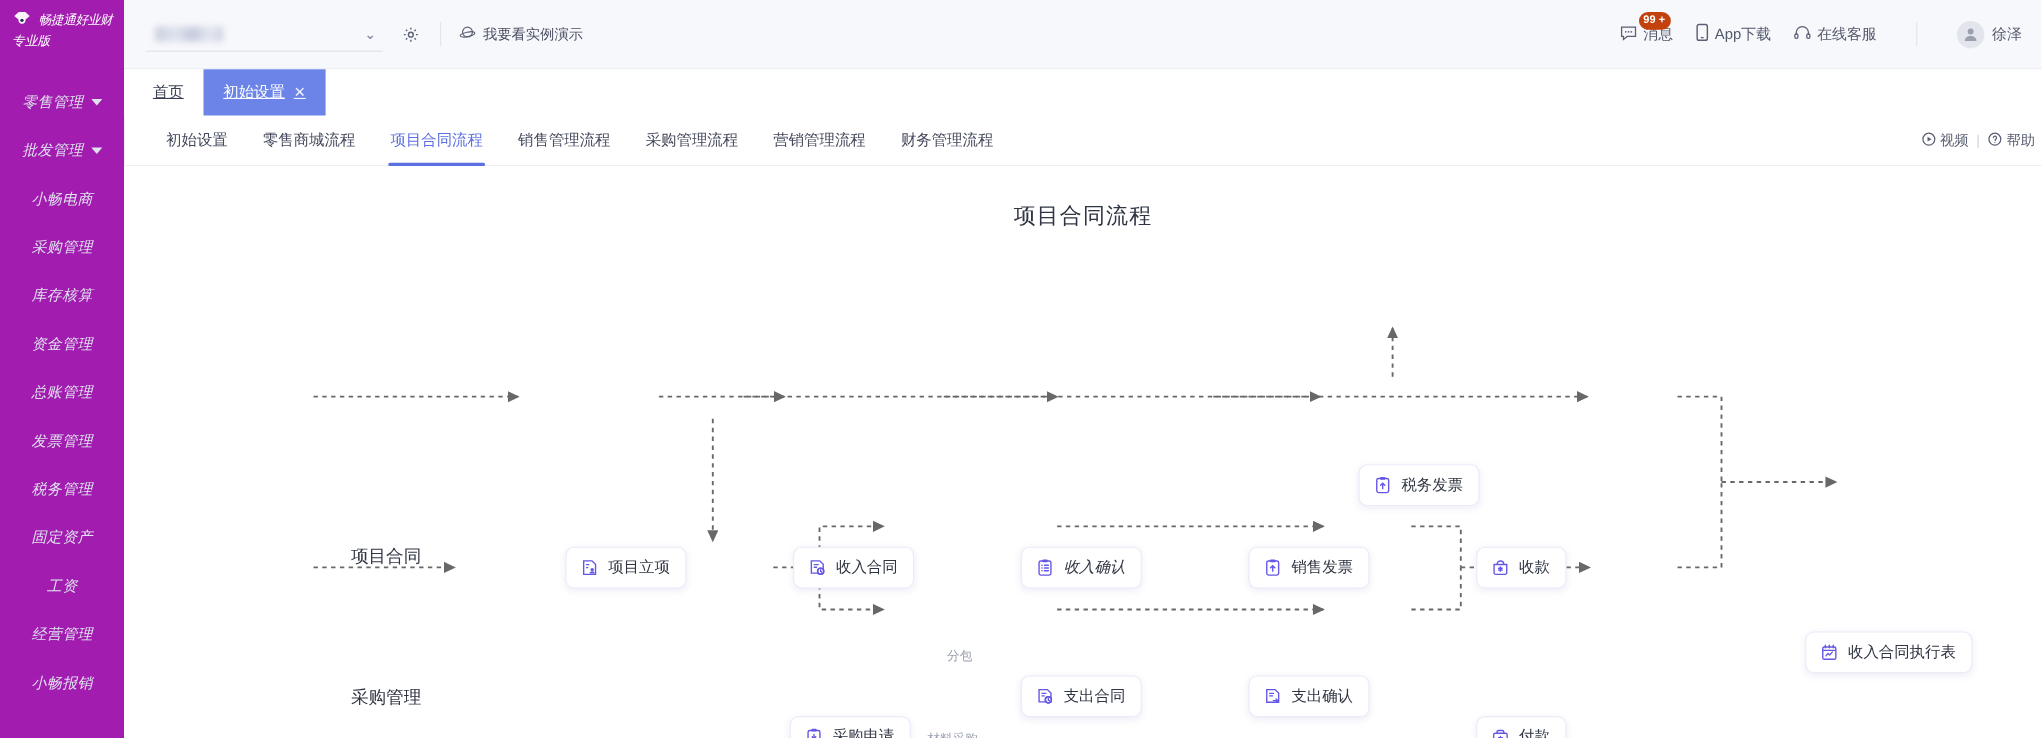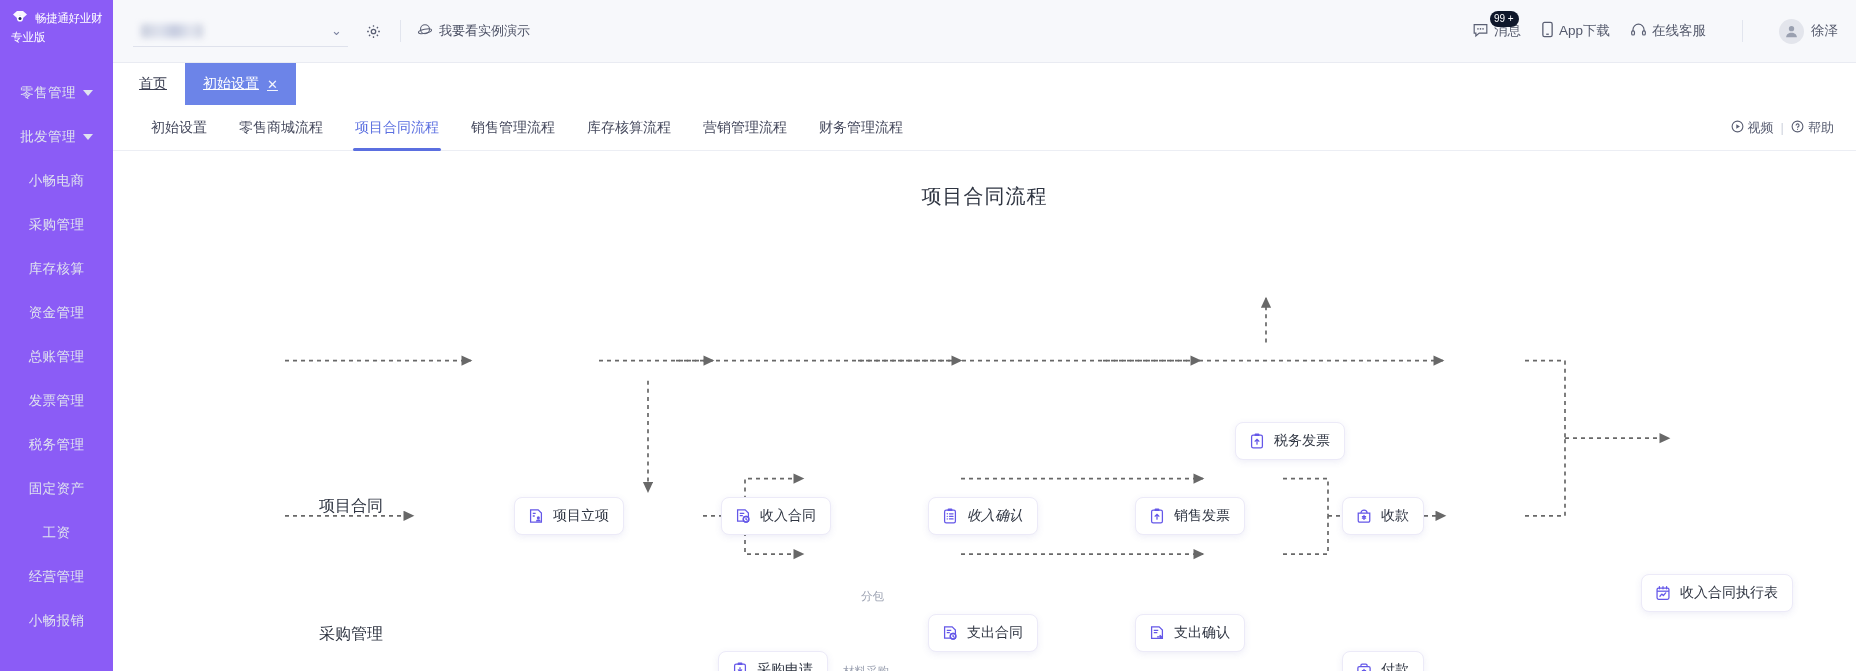--- a/index.html
+++ b/index.html
@@ -7,22 +7,22 @@
   body {
     font-family: "Liberation Sans", "DejaVu Sans", sans-serif;
     background:#ffffff;
     font-size:14px;
     color:#333;
   }
   .app { width:1856px; height:671px; display:flex; position:relative; }
 
   
   .sidebar {
-    width:113px; flex:0 0 113px; background:#8b5cf6; height:671px;
-    display:flex; flex-direction:column; overflow:hidden;
+    width:113px; flex:0 0 113px; background:#a21caf; height:671px;
+    display:flex; flex-direction:column; overflow:hidden;font-style:italic;
   }
   .logo-box { height:63px; padding:8px 8px 0 10px; position:relative; }
   .logo-row { display:flex; align-items:center; gap:5px; }
   .logo-mark { width:20px; height:20px; flex:0 0 20px; position:relative; }
   .logo-mark svg { display:block; }
   .logo-text { color:#ffffff; font-size:11.5px; white-space:nowrap; letter-spacing:-0.3px; }
   .logo-sub { color:#ffffff; font-size:11.5px; margin-top:2px; padding-left:1px; }
 
   .menu { margin-top:8px; }
   .menu-item {
@@ -54,22 +54,22 @@
     filter:blur(3px); border-radius:2px;
   }
   .chev-down { margin-left:auto; color:#7b83a0; font-size:13px; }
   .gear-btn { margin-left:14px; width:22px;height:22px; display:flex;align-items:center;justify-content:center; cursor:pointer;}
   .vdiv { width:1px; height:22px; background:#e2e5ee; margin:0 16px; }
   .demo-link { display:flex; align-items:center; gap:6px; color:#4a4f63; font-size:13px; cursor:pointer; }
   .header-right { margin-left:auto; display:flex; align-items:center; gap:20px; }
   .hr-item { display:flex; align-items:center; gap:5px; color:#53586b; font-size:13.5px; cursor:pointer; position:relative;}
   .badge {
     position:absolute; top:-11px; left:18px;
-    background:#0f172a; color:#fff; font-size:10px; line-height:1;
-    padding:3px 5px 3px 4px; border-radius:9px; font-weight:normal; white-space:nowrap;
+    background:#c2410c; color:#fff; font-size:10px; line-height:1;
+    padding:3px 5px 3px 4px; border-radius:9px; font-weight:bold; white-space:nowrap;
   }
   .avatar-wrap { display:flex; align-items:center; gap:7px; }
   .avatar {
     width:25px;height:25px;border-radius:50%;background:#e3e5ec;
     display:flex;align-items:center;justify-content:center;
   }
   .user-name { color:#53586b; font-size:13.5px; }
 
   
   .tabstrip { height:42px; flex:0 0 42px; background:#fff; display:flex; align-items:stretch; padding-left:8px; }
@@ -89,21 +89,21 @@
     font-size:14px; color:#44485c; padding:0 16px; height:46px;
     display:flex; align-items:center; cursor:pointer; position:relative;
   }
   .modtab.active { color:#5b6fe0; }
   .modtab.active::after {
     content:""; position:absolute; left:14px; right:14px; bottom:0;
     height:2.5px; background:#5b6fe0; border-radius:2px;
   }
   .modtabs-right {
     margin-left:auto; display:flex; align-items:center; gap:7px;
-    padding-right:22px; font-size:13px; color:#5a5f73;
+    padding-right:6px; font-size:13px; color:#5a5f73;
   }
   .mtr-link { display:flex; align-items:center; gap:4px; cursor:pointer; }
   .mtr-sep { color:#cfd3de; }
 
   
   .canvas { flex:1; position:relative; overflow:hidden; background:#fff; }
   .chart-title {
     position:absolute; left:0; right:0; top:32px; text-align:center;
     font-size:20px; color:#2f3542; letter-spacing:1px;
   }
@@ -275,21 +275,21 @@
       <div class="modtab">
           <span>零售商城流程</span>
         </div>
       <div class="modtab active">
           <span>项目合同流程</span>
         </div>
       <div class="modtab">
           <span>销售管理流程</span>
         </div>
       <div class="modtab">
-          <span>库存核算流程</span>
+          <span>采购管理流程</span>
         </div>
       <div class="modtab">
           <span>营销管理流程</span>
         </div>
       <div class="modtab">
           <span>财务管理流程</span>
         </div>
       <div class="modtabs-right">
         <span class="mtr-link">
           <span>

